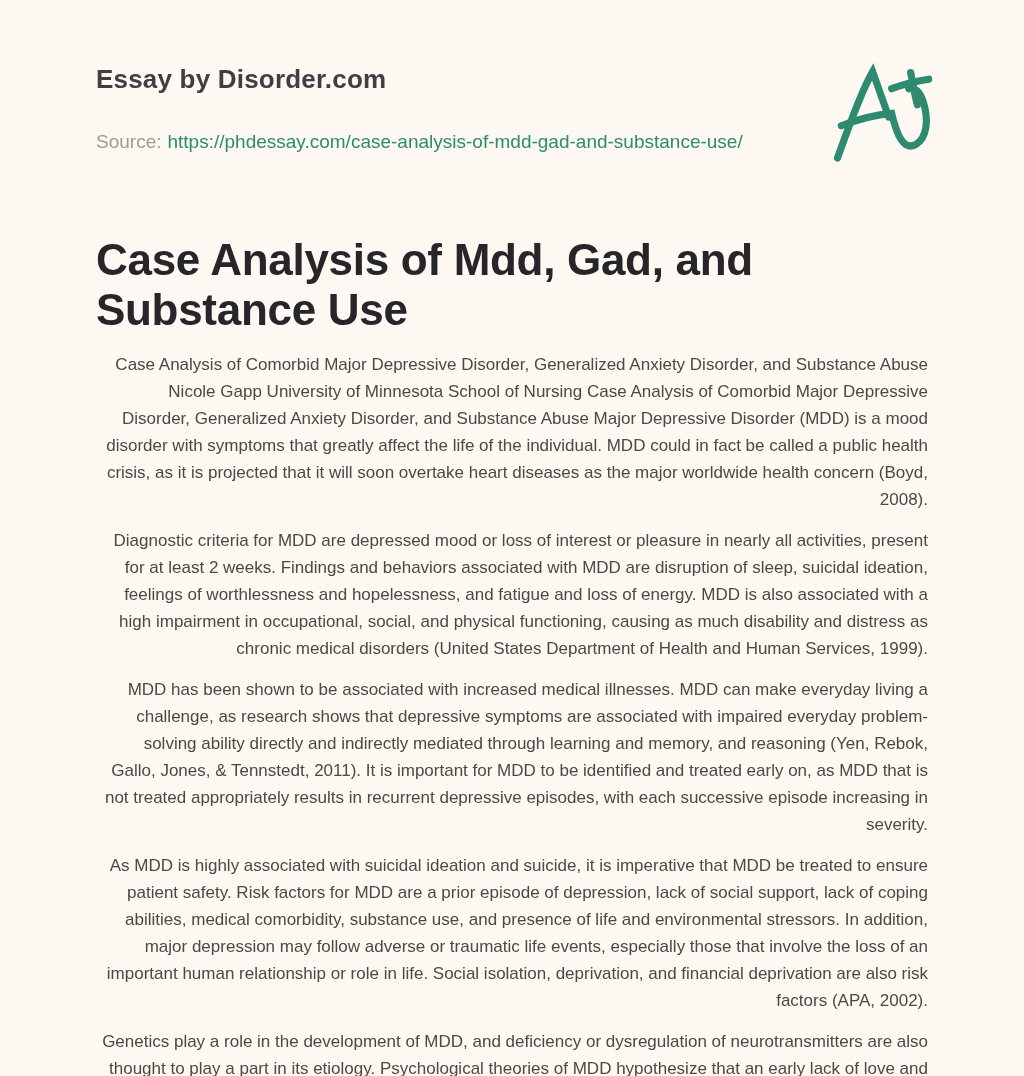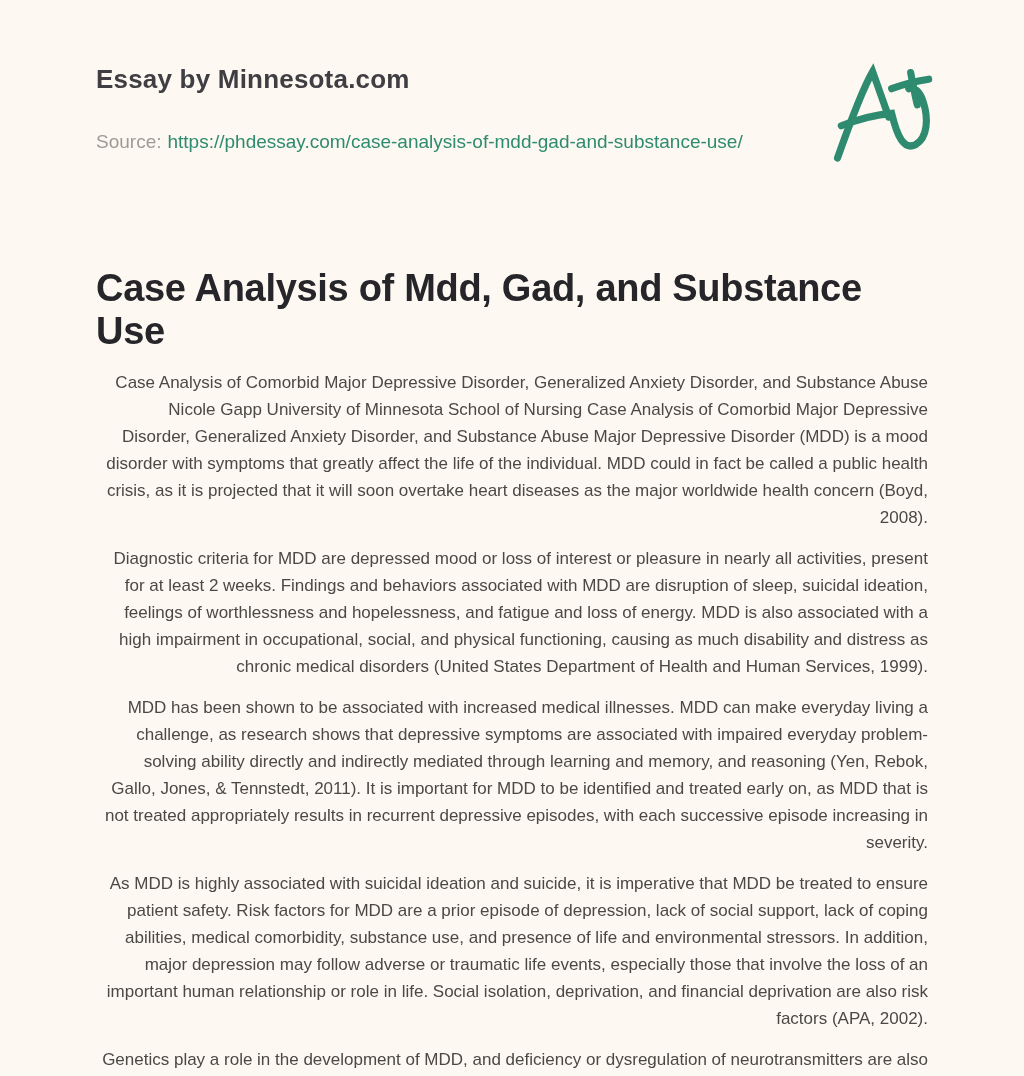--- a/index.html
+++ b/index.html
@@ -34,22 +34,22 @@
   }
   .logo {
     position: absolute;
     top: 58px;
     right: -52px;
     width: 152px;
     height: 126px;
   }
   .logo svg { width: 100%; height: 100%; }
   .essay-title {
-    margin-top: 114px;
-    font-size: 38px;
+    margin-top: 82px;
+    font-size: 44px;
     font-weight: 700;
     letter-spacing: -0.3px;
     color: #26262a;
   }
   .essay-body {
     margin-top: 16px;
   }
   .essay-body p {
     font-size: 17px;
     line-height: 27px;
@@ -57,21 +57,21 @@
     margin-bottom: 14px;
     text-align: right;
   }
 </style>
 </head>
 <body>
 
 <div class="page">
 
   <div class="header">
-    <div class="byline">Essay by Minnesota.com</div>
+    <div class="byline">Essay by Disorder.com</div>
 
     <div class="source-line">
       <span>Source:</span><a href="#">https://phdessay.com/case-analysis-of-mdd-gad-and-substance-use/</a>
     </div>
 
     <div class="logo">
       <svg viewBox="0 0 160 130" fill="none" xmlns="http://www.w3.org/2000/svg">
         <g stroke="#2e8b6f" stroke-width="7.5" stroke-linecap="round" fill="none">
           <path d="M 10 104 C 22 70 36 32 47 13 L 64 61"></path>
           <path d="M 14 70 C 35 62 55 58 67 57 C 73 82 80 96 92 90 C 105 83 106 62 100 44 C 97 35 91 28 85 31"></path>

